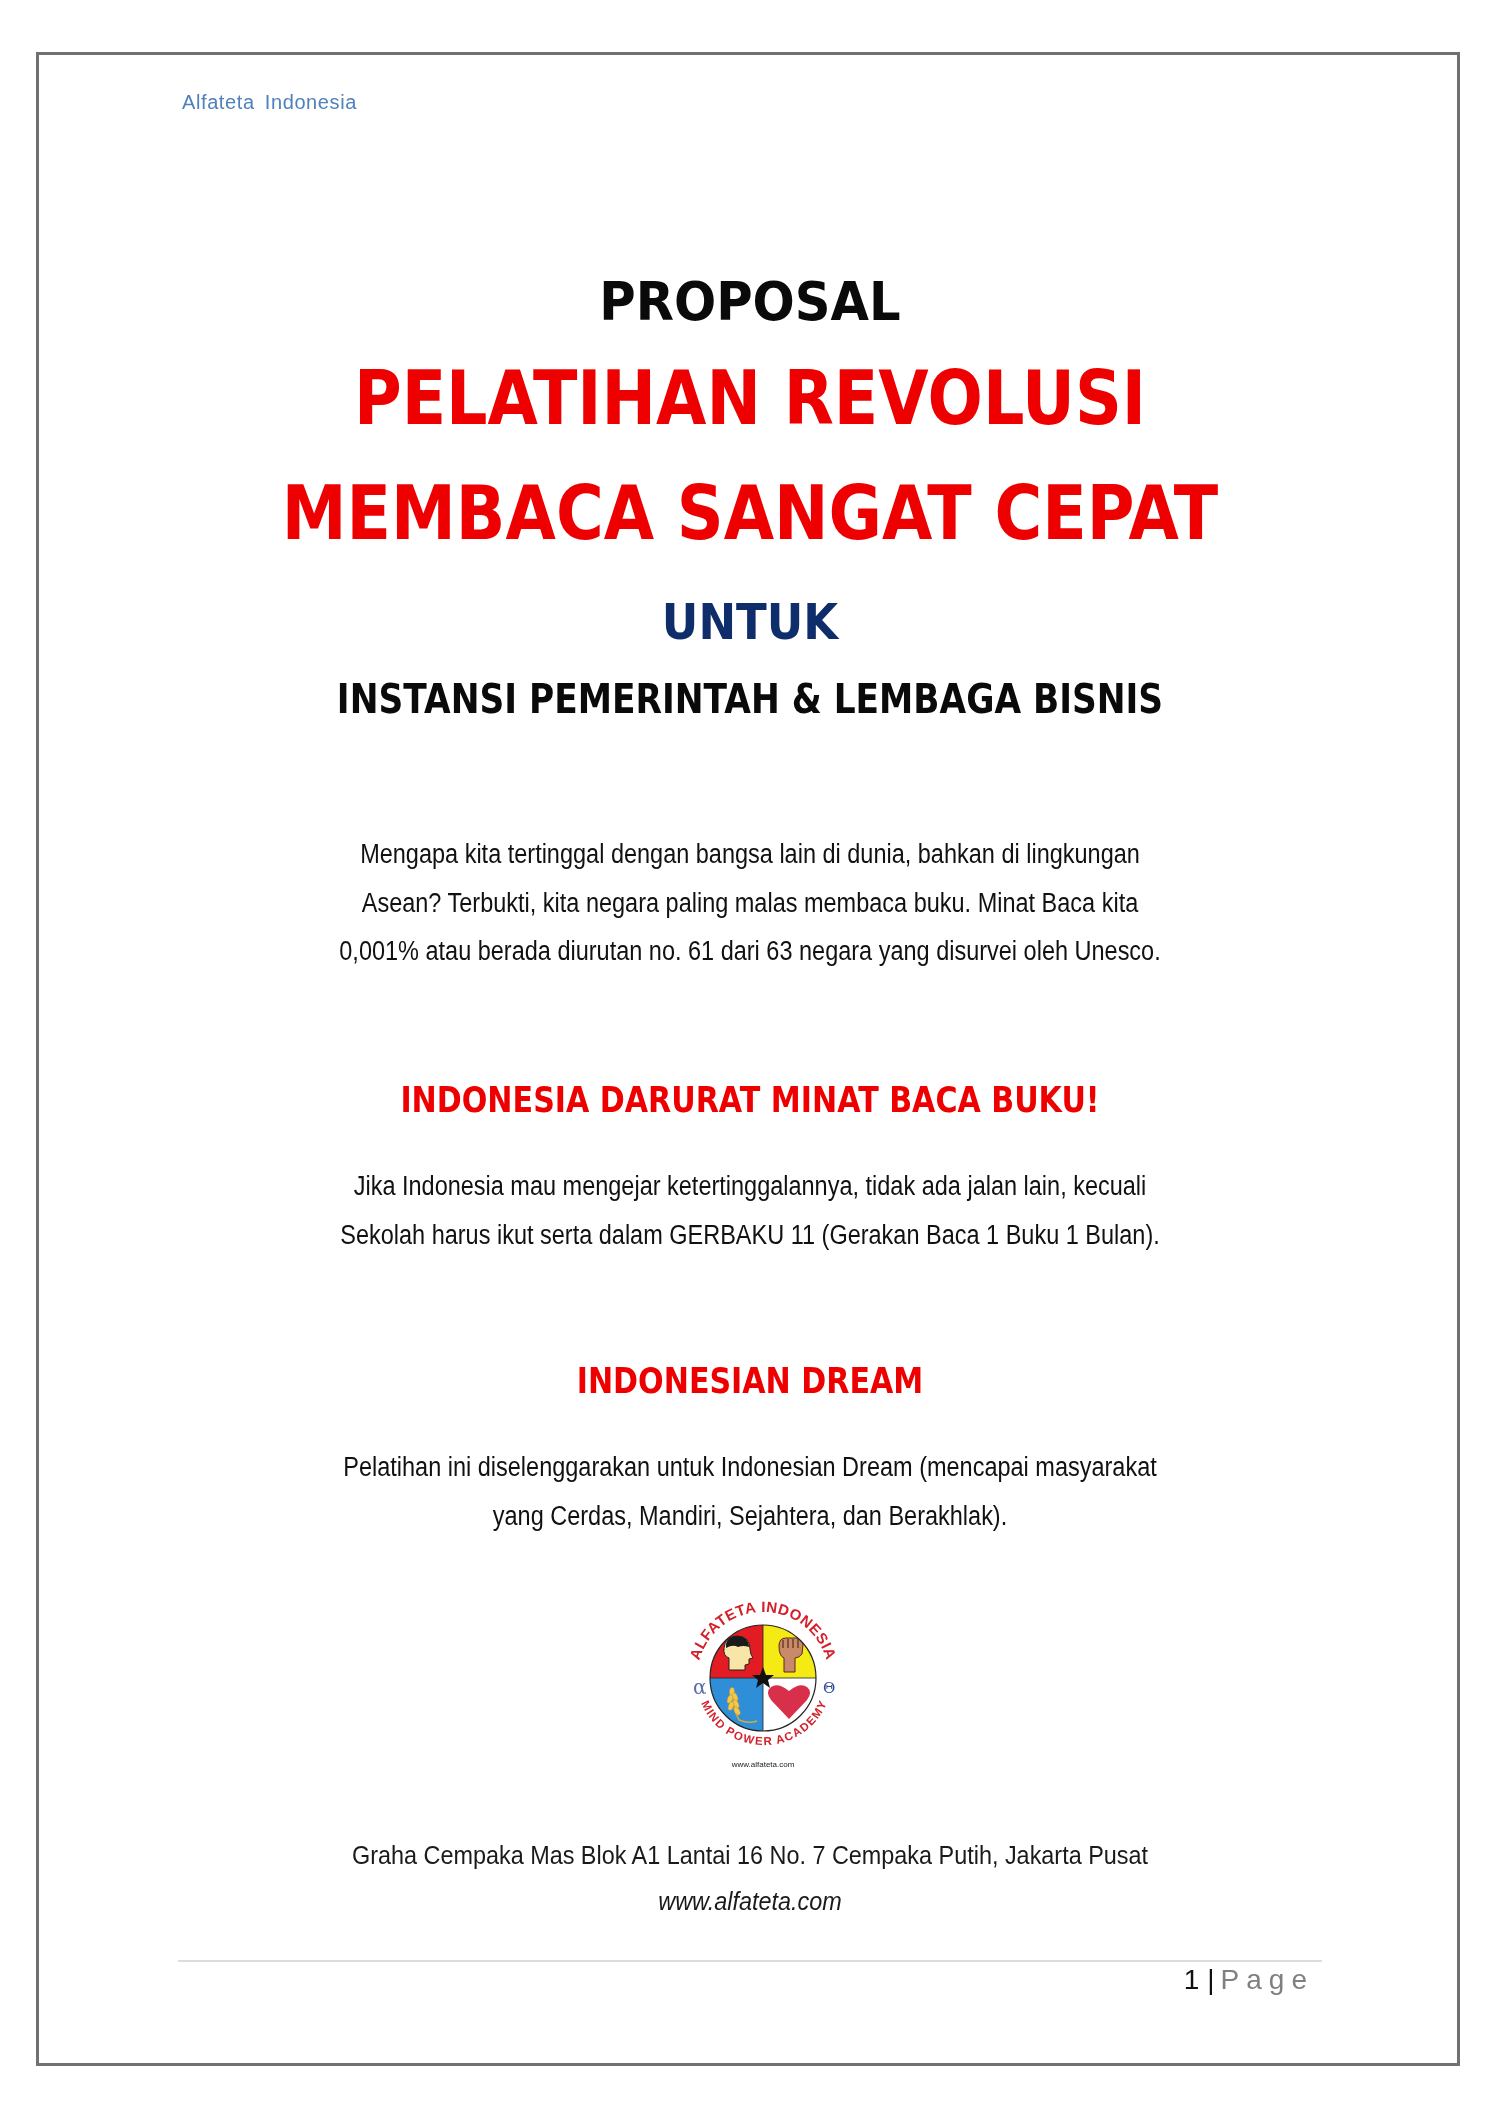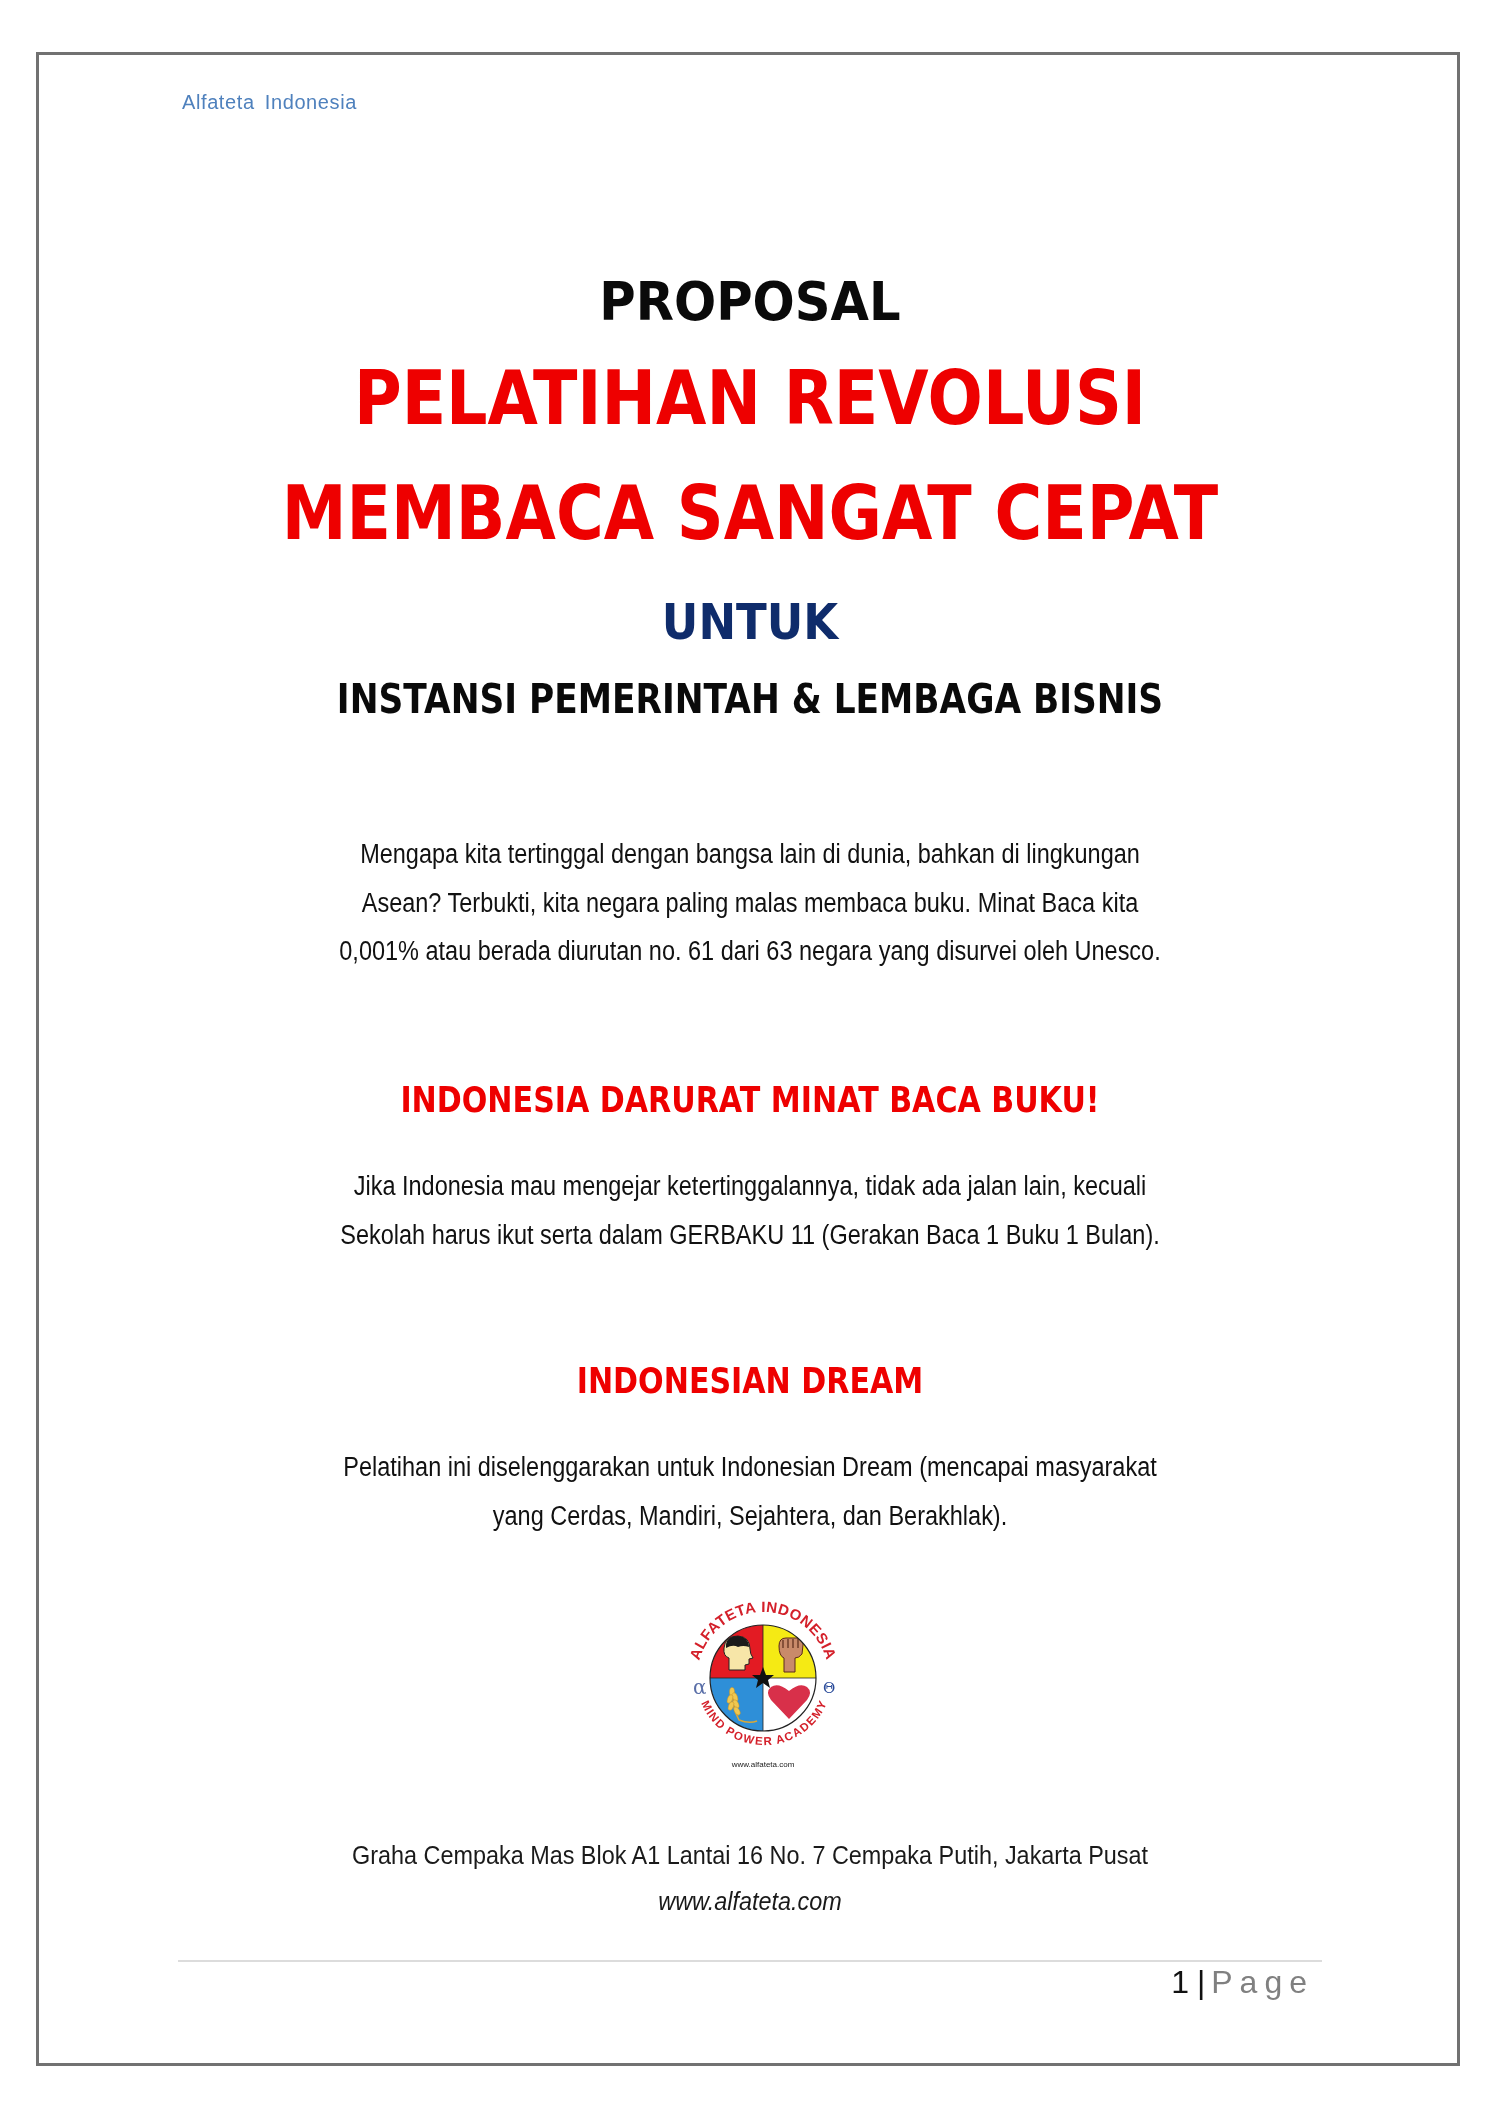--- a/index.html
+++ b/index.html
@@ -35,21 +35,21 @@
     font-family: "Liberation Sans", sans-serif; font-size: 26px; color: #1a1a1a;
     transform: scaleX(0.9); transform-origin: 50% 50%;
   }
   .website {
     font-family: "Liberation Sans", sans-serif; font-style: italic; font-size: 26px; color: #1a1a1a;
     transform: scaleX(0.9); transform-origin: 50% 50%;
   }
   .footer-rule { position: absolute; left: 178px; top: 1960px; width: 1144px; height: 0; border-top: 2px solid #dcdcdc; }
   .page-number {
     position: absolute; top: 1964px; right: 186px; font-family: "Liberation Sans", sans-serif;
-    font-size: 32px; white-space: nowrap;
+    font-size: 28px; white-space: nowrap;
   }
   .pn-num { color: #111; }
   .pn-sep { color: #111; margin: 0 6px 0 8px; }
   .pn-word { color: #808080; letter-spacing: 7px; }
   .logo-wrap { position: absolute; left: 683px; top: 1596px; width: 160px; height: 180px; }
 </style>
 </head>
 <body>
 
 <div class="page-border"></div>

